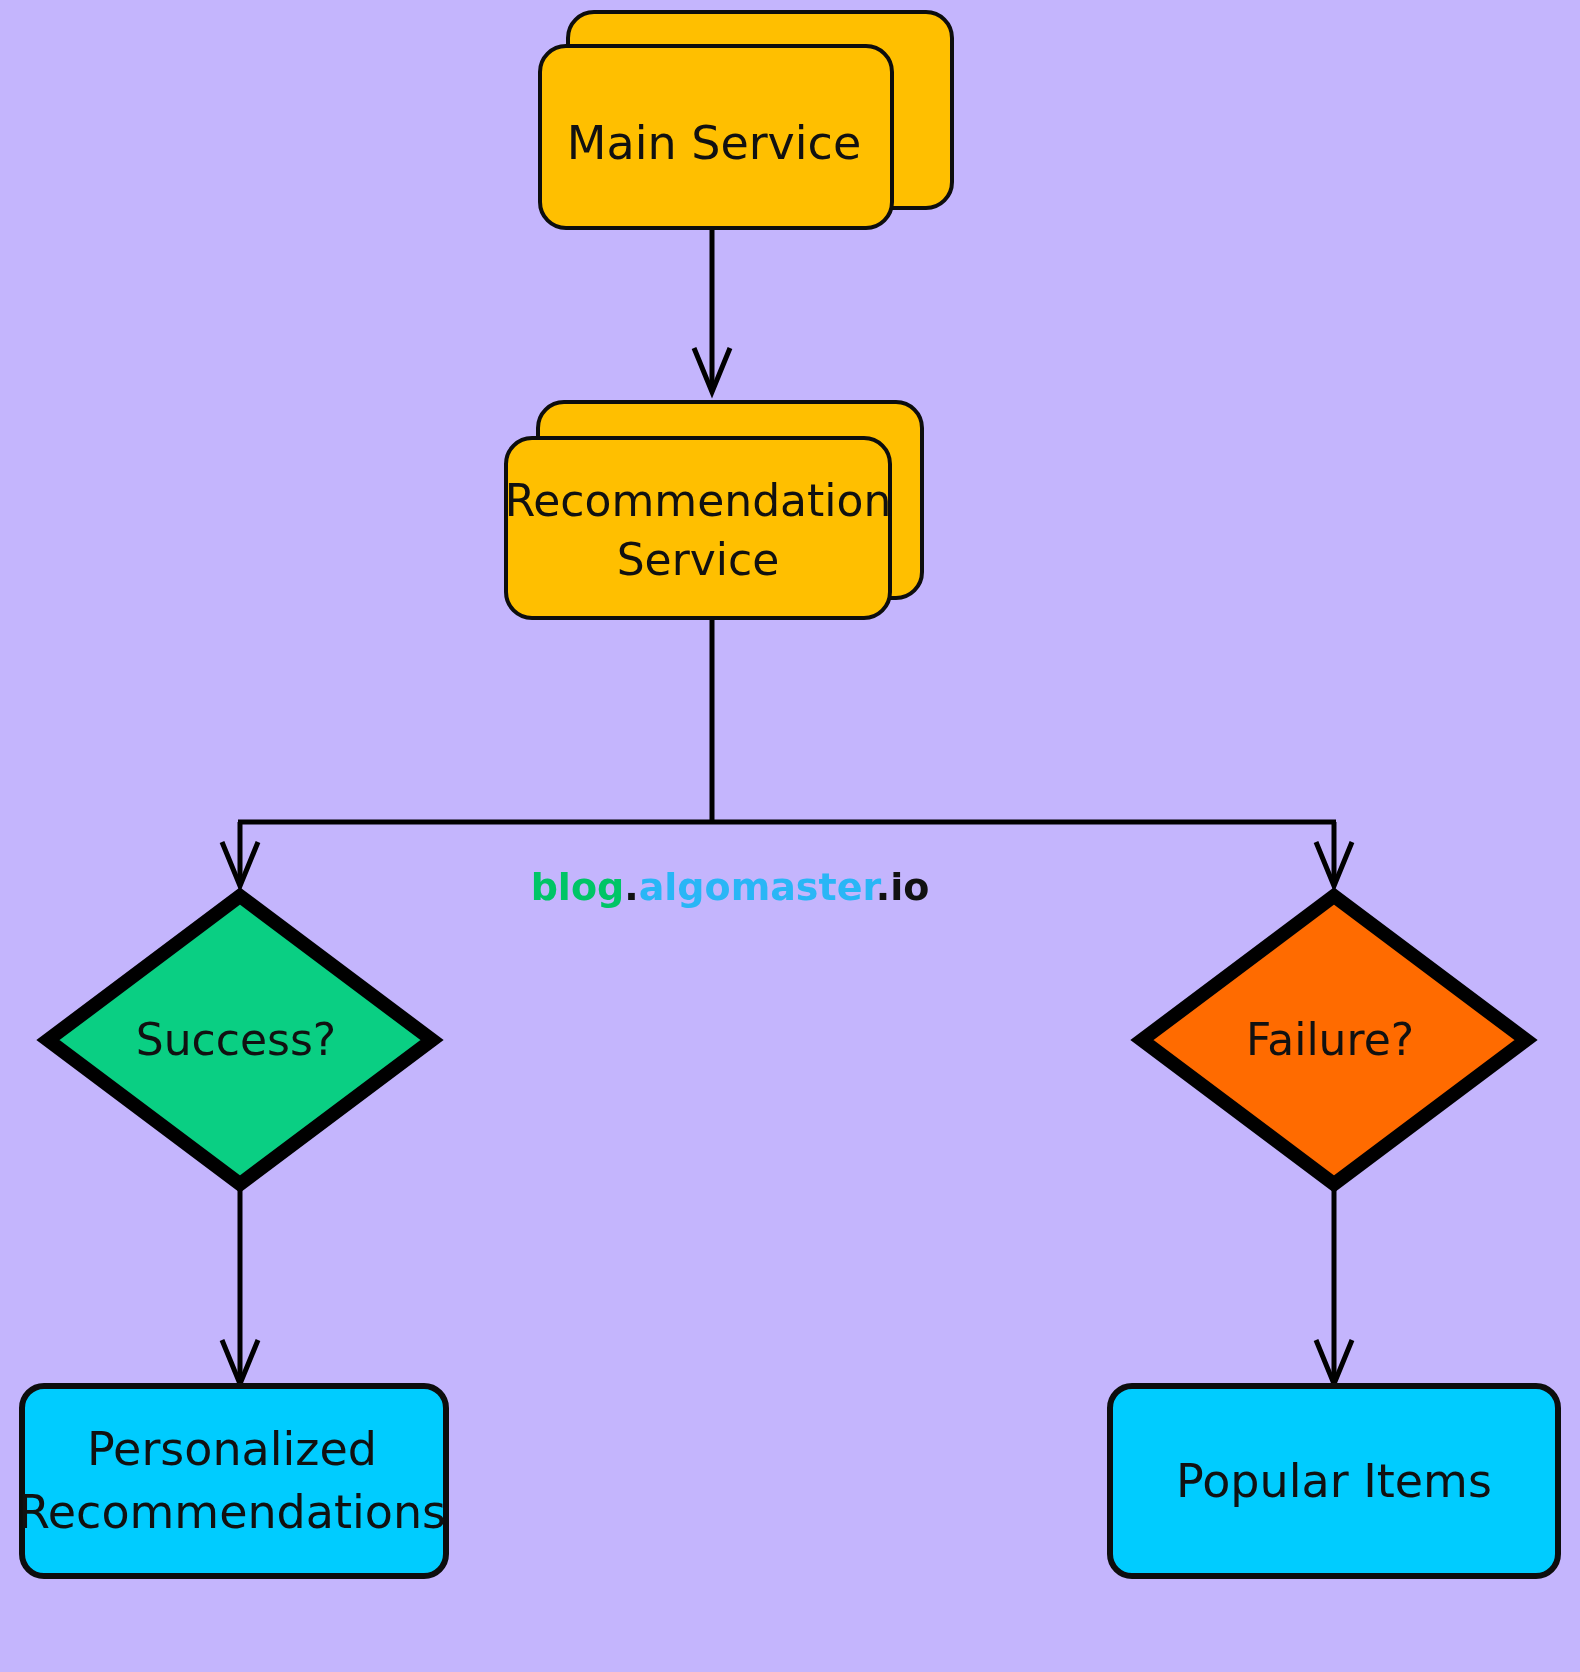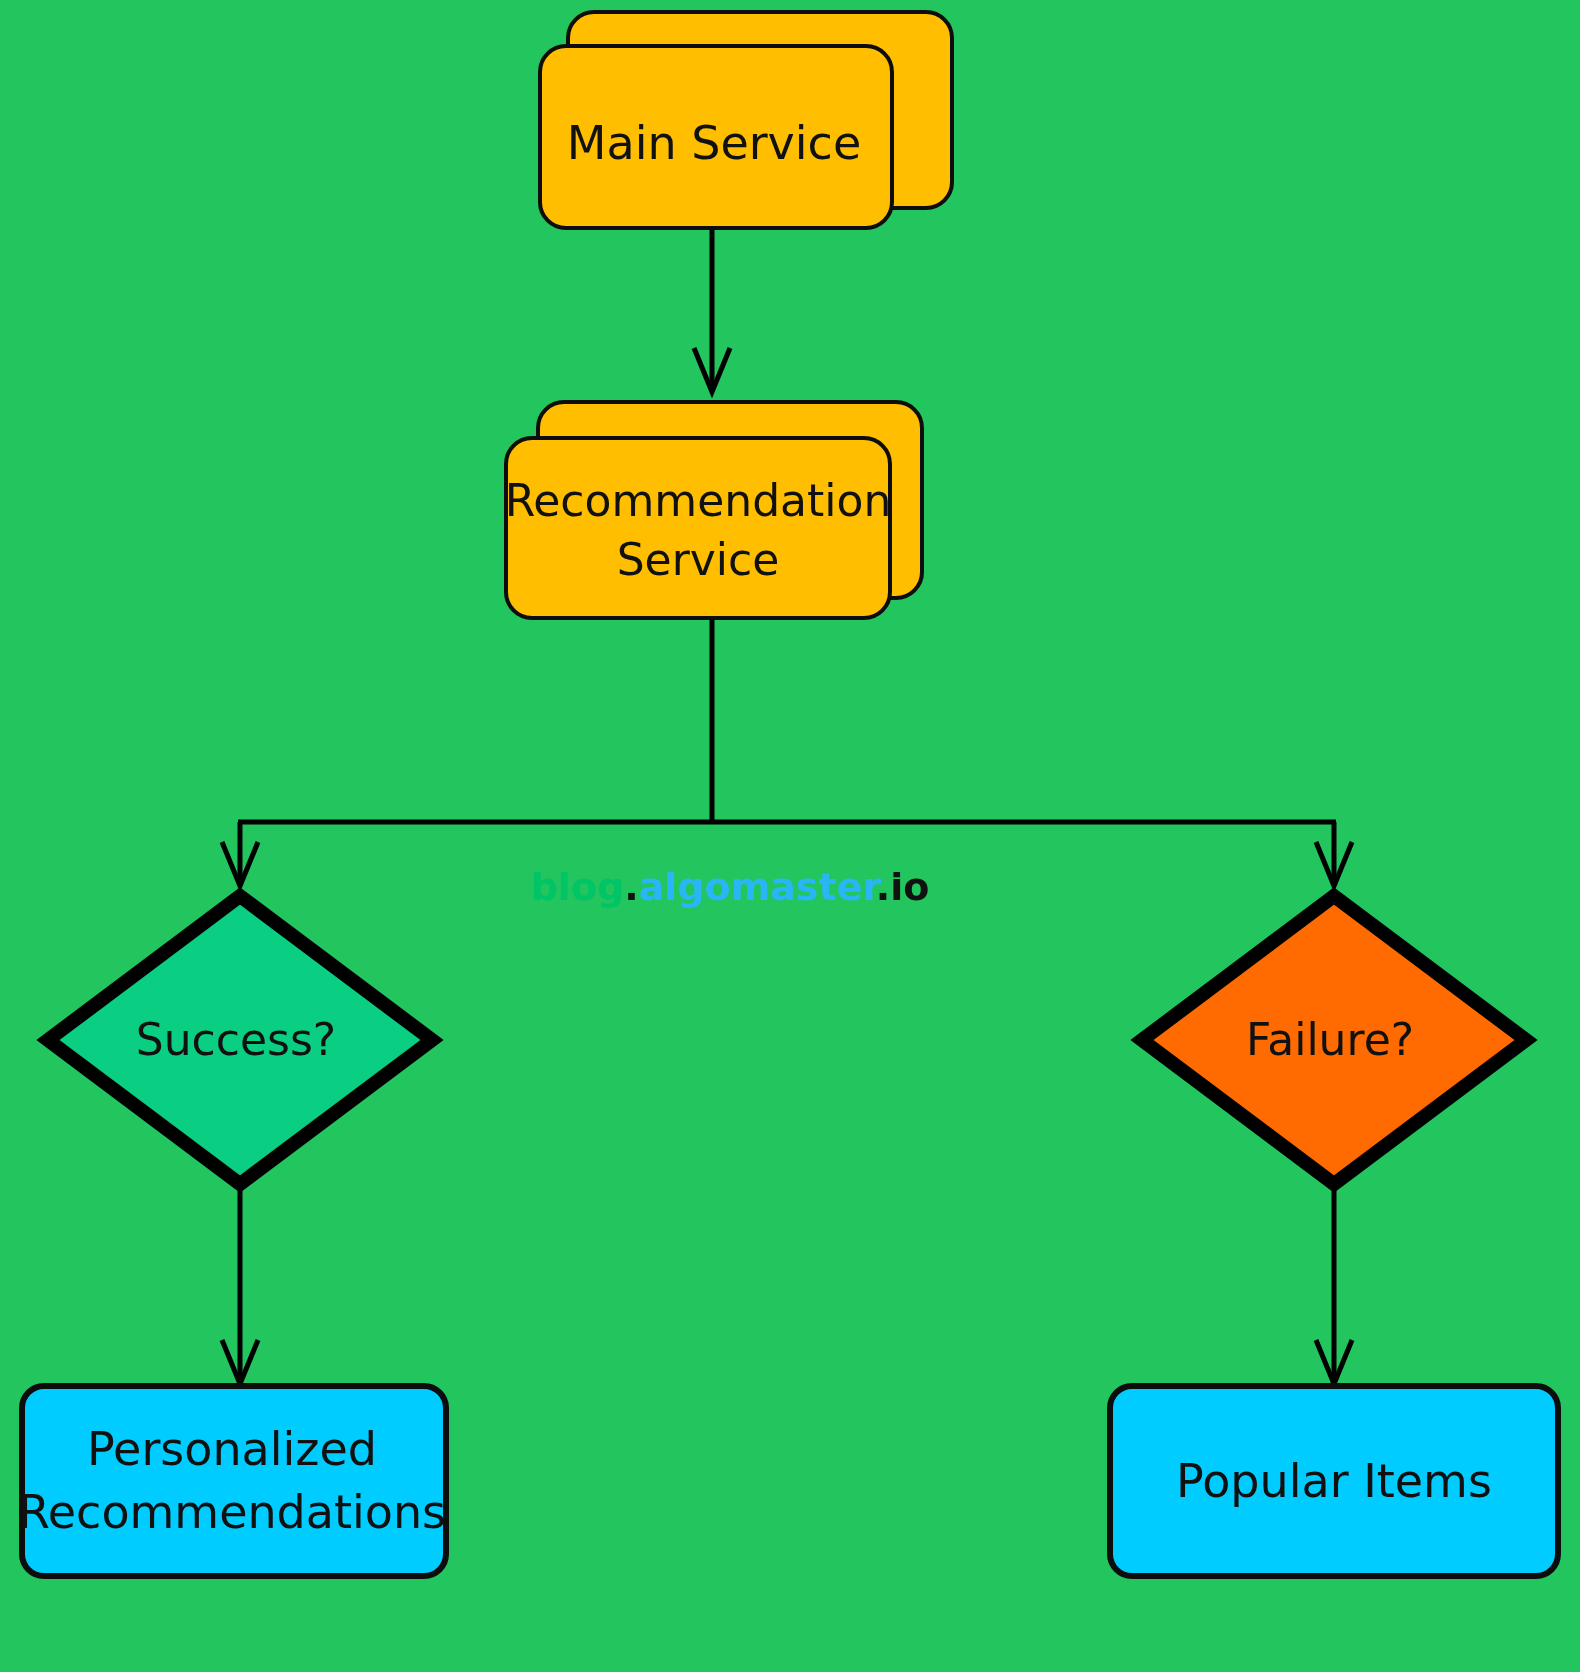--- a/index.html
+++ b/index.html
@@ -7,21 +7,21 @@
     padding: 0;
     background: #ffffff;
   }
   body {
     font-family: "DejaVu Sans", sans-serif;
   }
   #canvas {
     position: relative;
     width: 1580px;
     height: 1672px;
-    background: #22c55e;
+    background: #c4b5fd;
     overflow: hidden;
   }
   #flow-svg {
     position: absolute;
     top: 0;
     left: 0;
     width: 1580px;
     height: 1672px;
   }
   .node-label {

